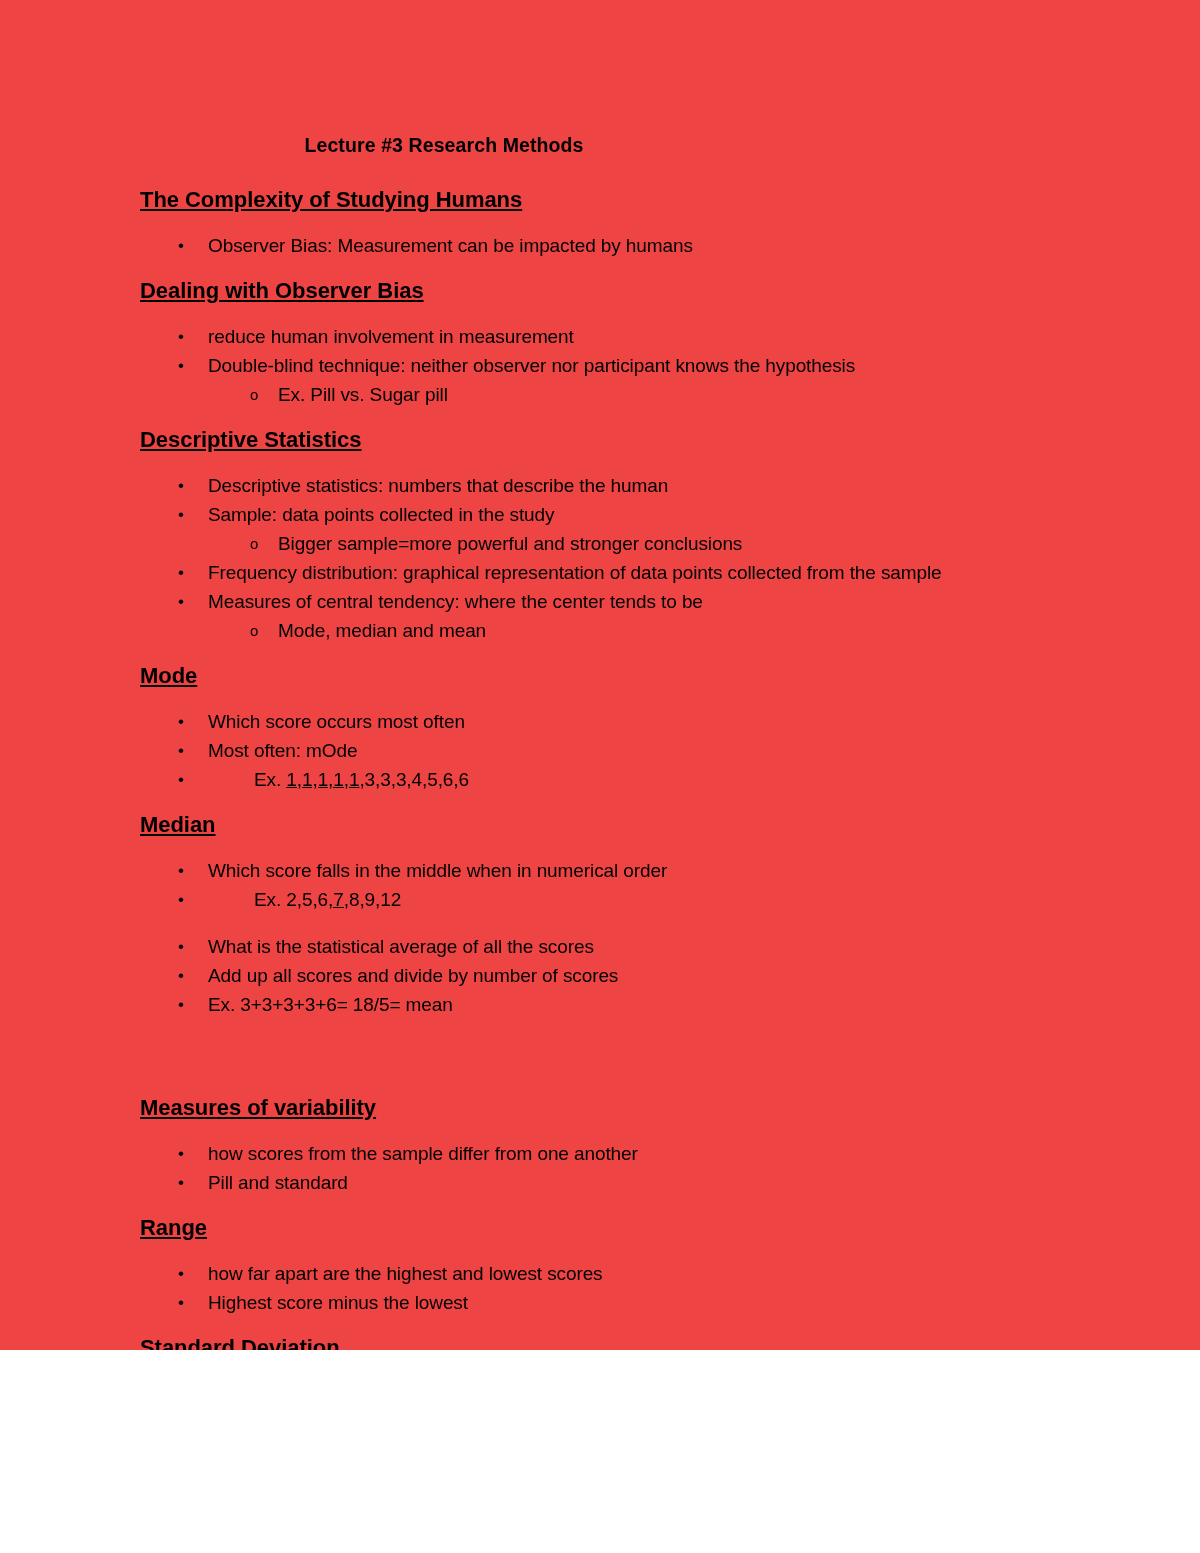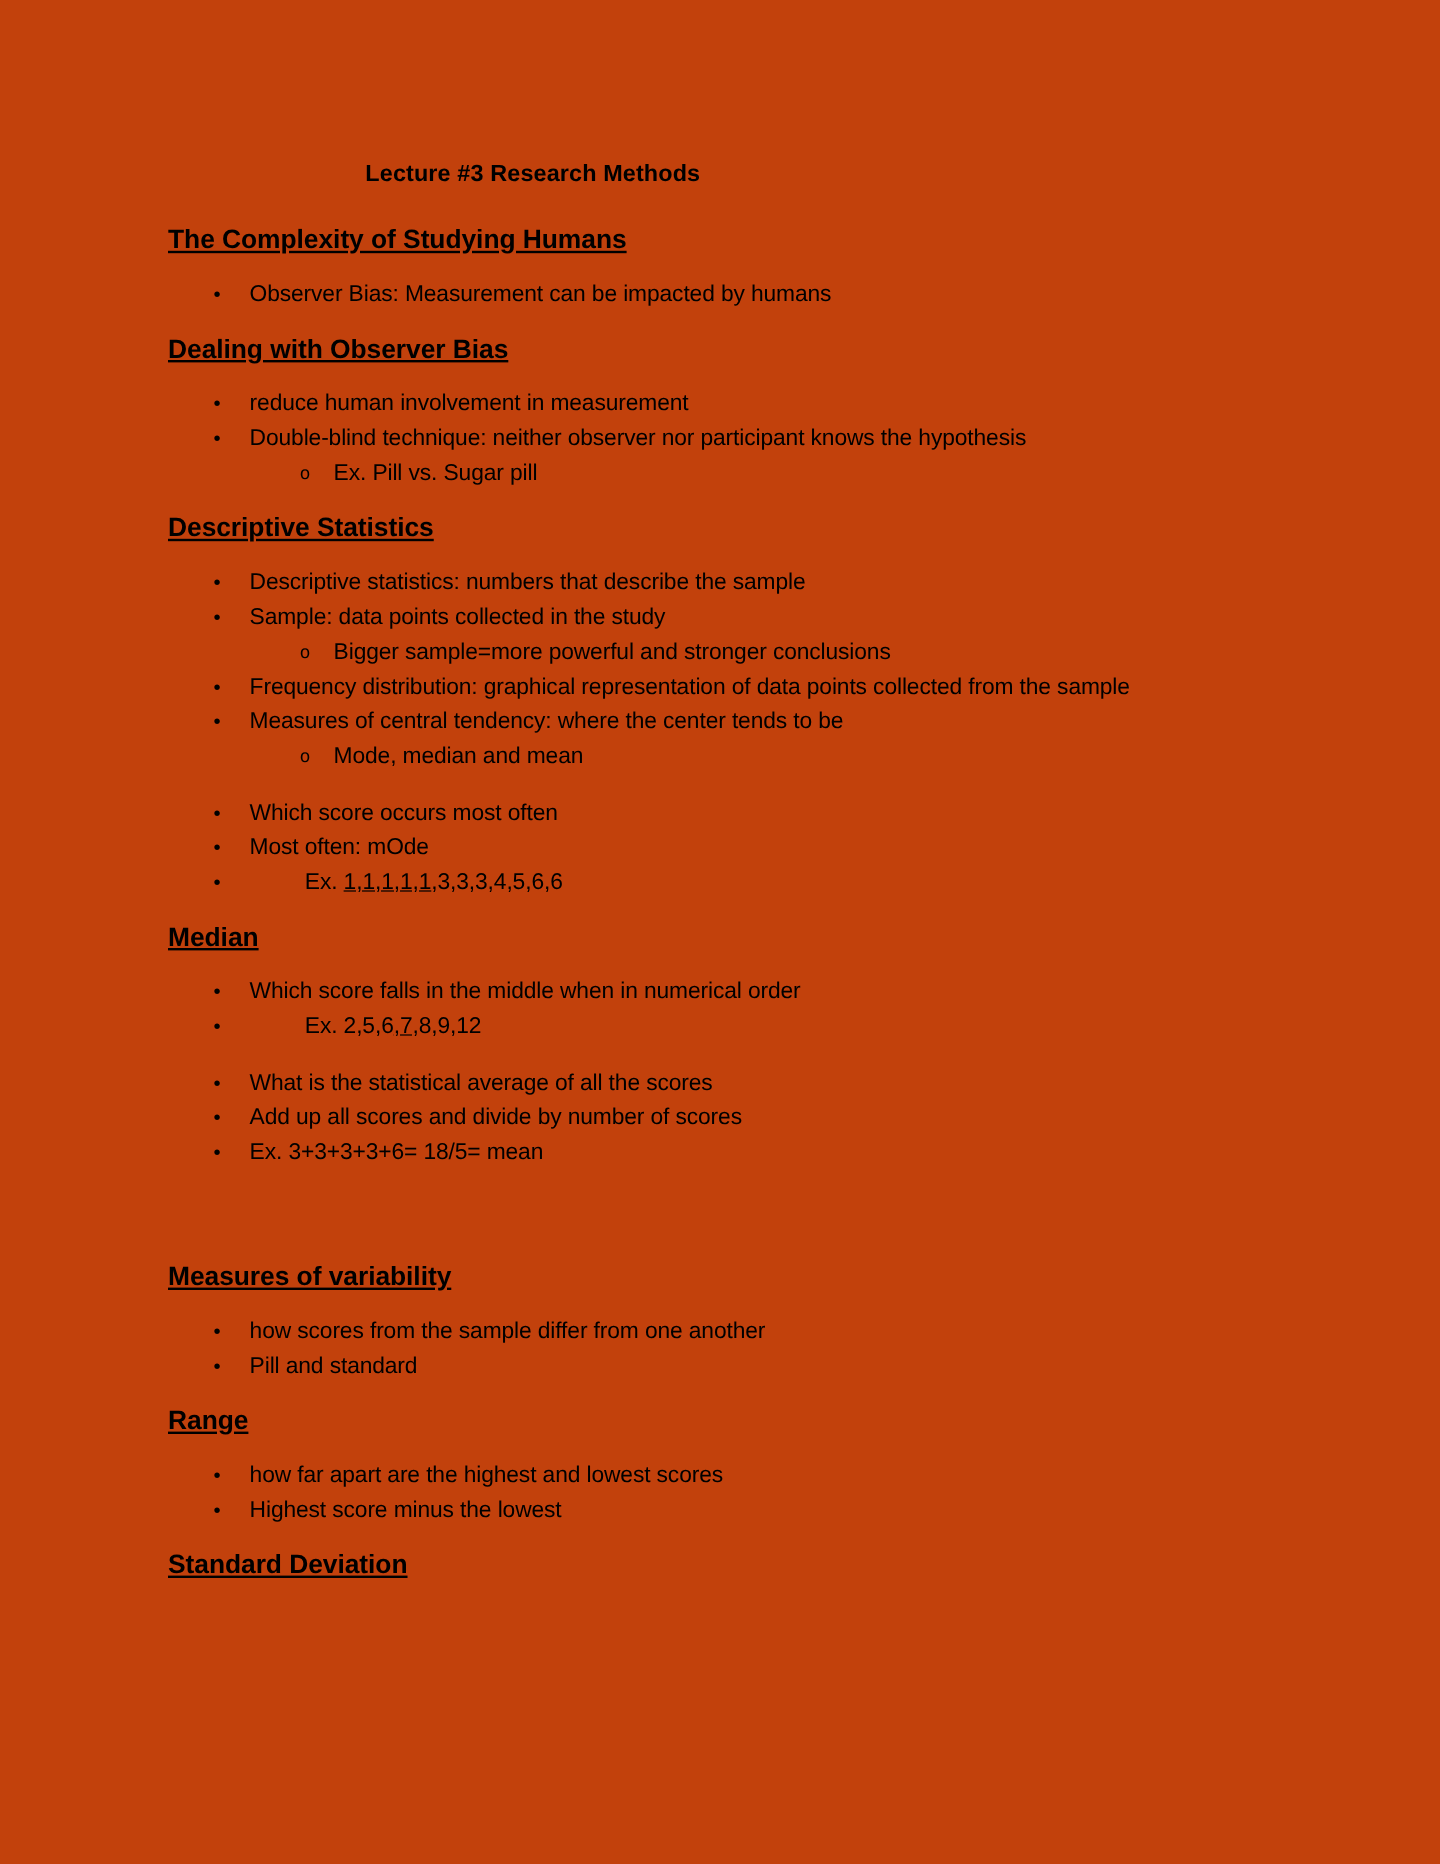--- a/index.html
+++ b/index.html
@@ -8,22 +8,22 @@
     padding: 0;
     background: #ffffff;
   }
   body {
     font-family: "Liberation Sans", sans-serif;
     color: #000000;
   }
   .page {
     position: relative;
     width: 1200px;
-    height: 1553px;
-    background: #c2410c;
+    height: 1350px;
+    background: #ef4444;
     overflow: hidden;
     box-sizing: border-box;
     padding: 0;
   }
   .doc-body {
     position: absolute;
     left: 140px;
     top: 132px;
     width: 920px;
   }
@@ -129,21 +129,21 @@
             <span>Ex. Pill vs. Sugar pill</span>
           </li>
         </ul>
       </li>
     </ul>
 
     <div class="section-heading">Descriptive Statistics</div>
     <ul class="lvl1">
       <li class="bullet-item">
         <span class="bullet-mark">•</span>
-        <span>Descriptive statistics: numbers that describe the sample</span>
+        <span>Descriptive statistics: numbers that describe the human</span>
       </li>
       <li class="bullet-item">
         <span class="bullet-mark">•</span>
         <span>Sample: data points collected in the study</span>
       </li>
       <li style="list-style:none">
         <ul class="lvl2">
           <li class="subbullet-item">
             <span class="subbullet-mark">o</span>
             <span>Bigger sample=more powerful and stronger conclusions</span>
@@ -161,20 +161,21 @@
       <li style="list-style:none">
         <ul class="lvl2">
           <li class="subbullet-item">
             <span class="subbullet-mark">o</span>
             <span>Mode, median and mean</span>
           </li>
         </ul>
       </li>
     </ul>
 
+    <div class="section-heading">Mode</div>
     <ul class="lvl1">
       <li class="bullet-item">
         <span class="bullet-mark">•</span>
         <span>Which score occurs most often</span>
       </li>
       <li class="bullet-item">
         <span class="bullet-mark">•</span>
         <span>Most often: mOde</span>
       </li>
       <li class="bullet-item">

